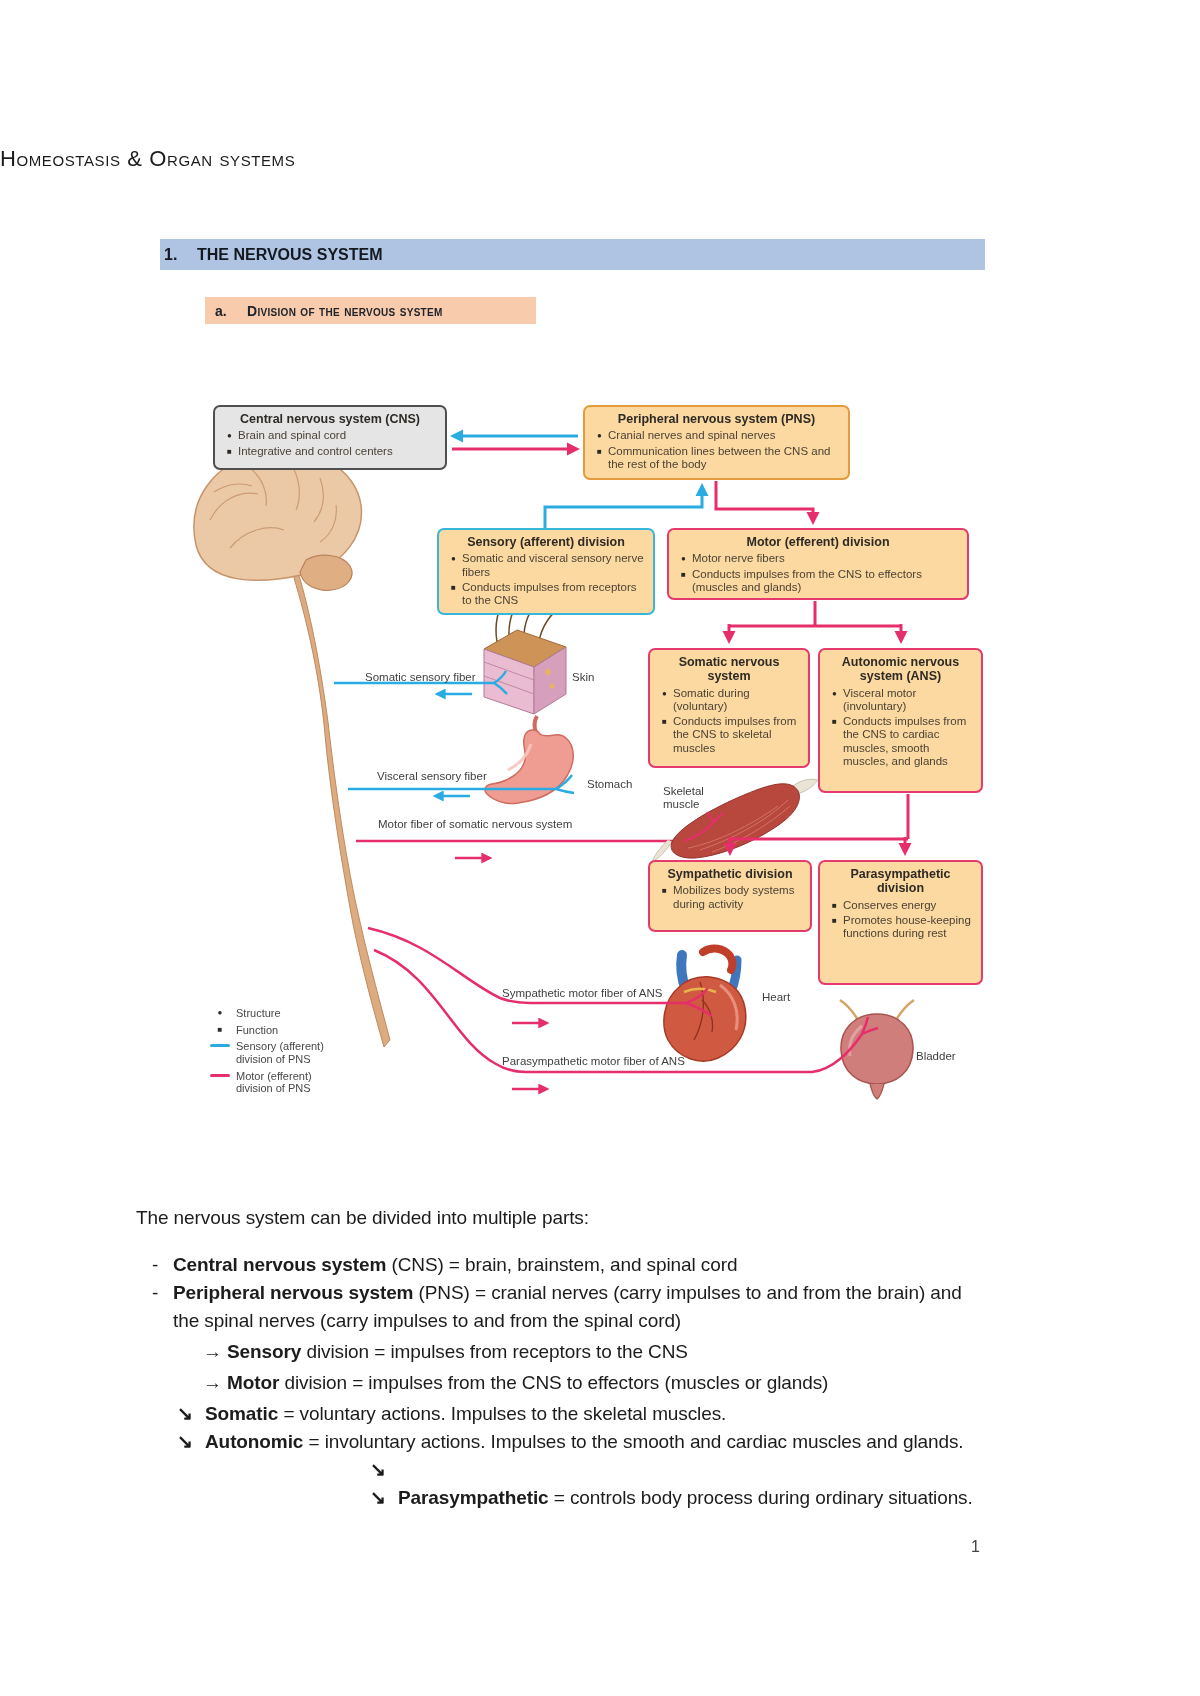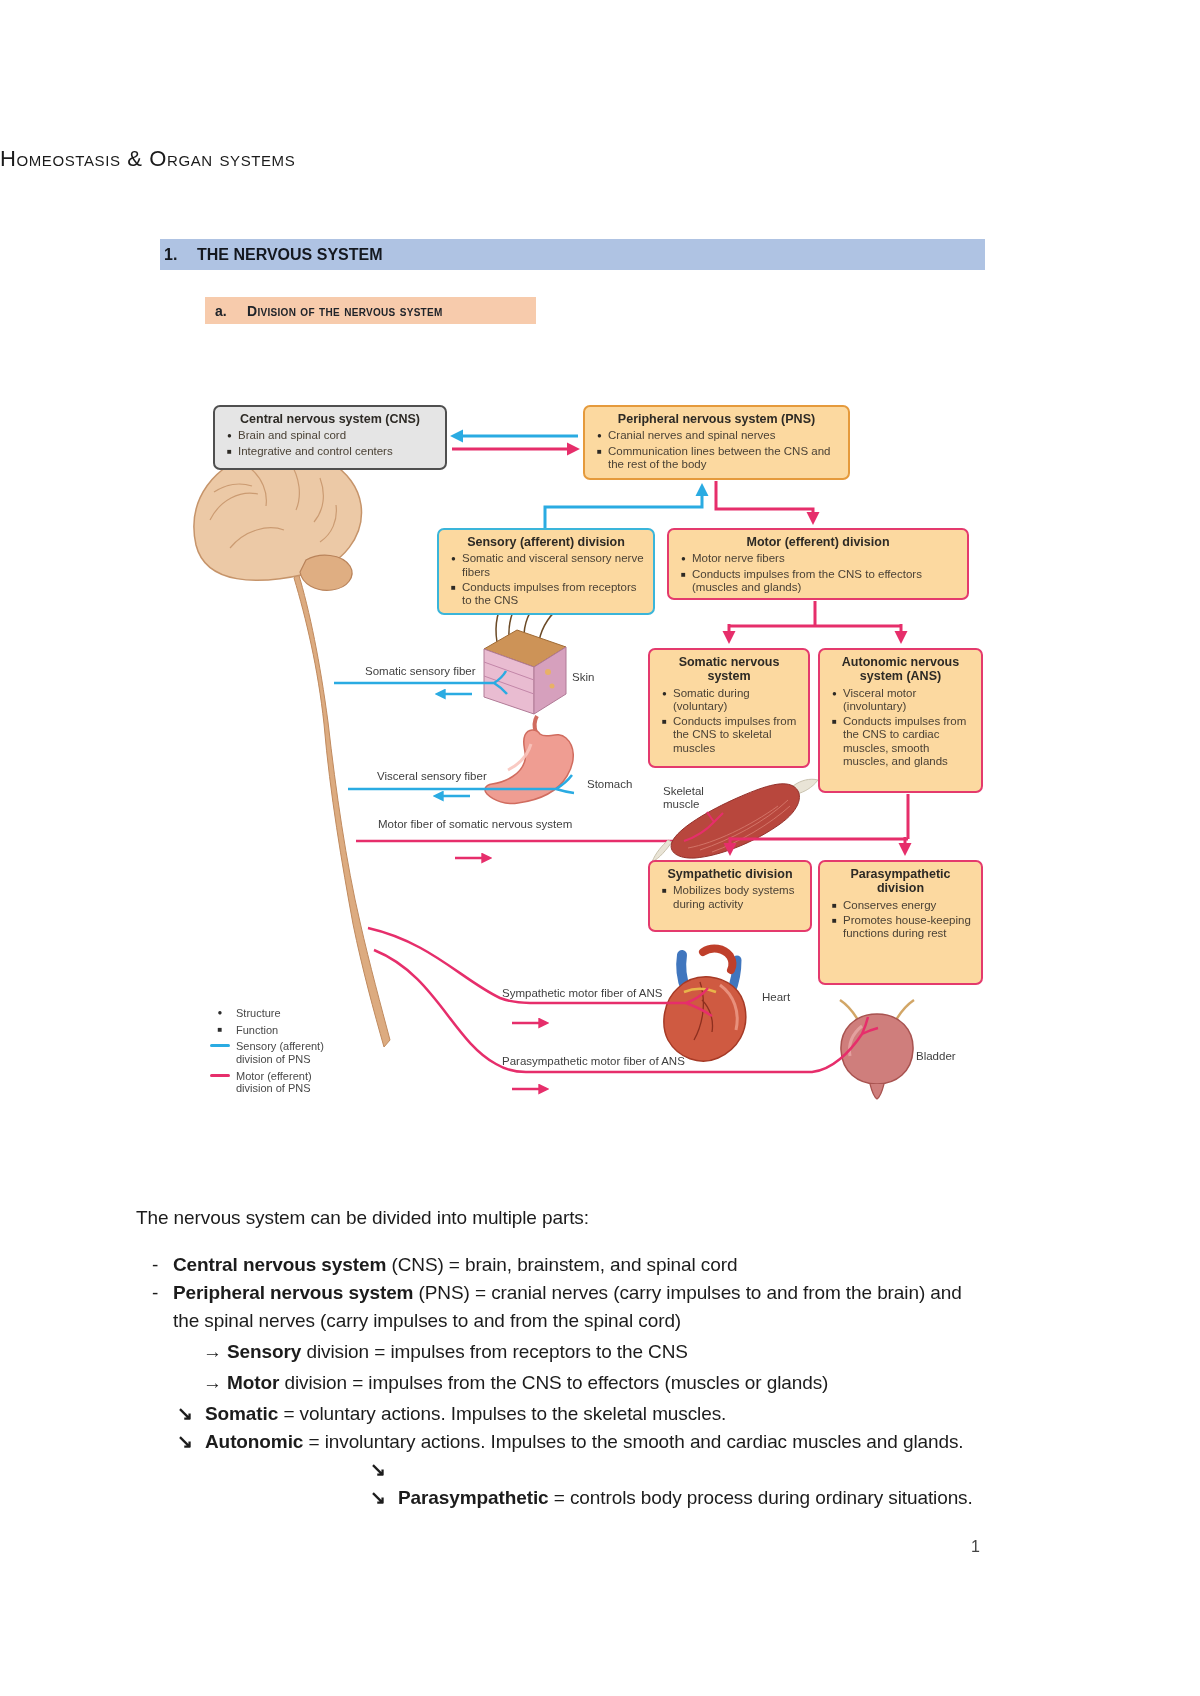--- a/index.html
+++ b/index.html
@@ -267,21 +267,21 @@
       <div class="bullet">
           <span class="mk">■</span>
           <span>Conserves energy</span>
         </div>
       <div class="bullet">
           <span class="mk">■</span>
           <span>Promotes house-keeping functions during rest</span>
         </div>
     </div>
 
-    <div class="dlabel" style="left:205px;top:270px;">Somatic sensory fiber</div>
+    <div class="dlabel" style="left:205px;top:276px;">Somatic sensory fiber</div>
     <div class="dlabel" style="left:412px;top:276px;">Skin</div>
     <div class="dlabel" style="left:217px;top:375px;">Visceral sensory fiber</div>
     <div class="dlabel" style="left:427px;top:383px;">Stomach</div>
     <div class="dlabel" style="left:503px;top:390px;width:52px;">Skeletal muscle</div>
     <div class="dlabel" style="left:218px;top:423px;">Motor fiber of somatic nervous system</div>
     <div class="dlabel" style="left:342px;top:592px;">Sympathetic motor fiber of ANS</div>
     <div class="dlabel" style="left:602px;top:596px;">Heart</div>
     <div class="dlabel" style="left:342px;top:660px;">Parasympathetic motor fiber of ANS</div>
     <div class="dlabel" style="left:756px;top:655px;">Bladder</div>
 

